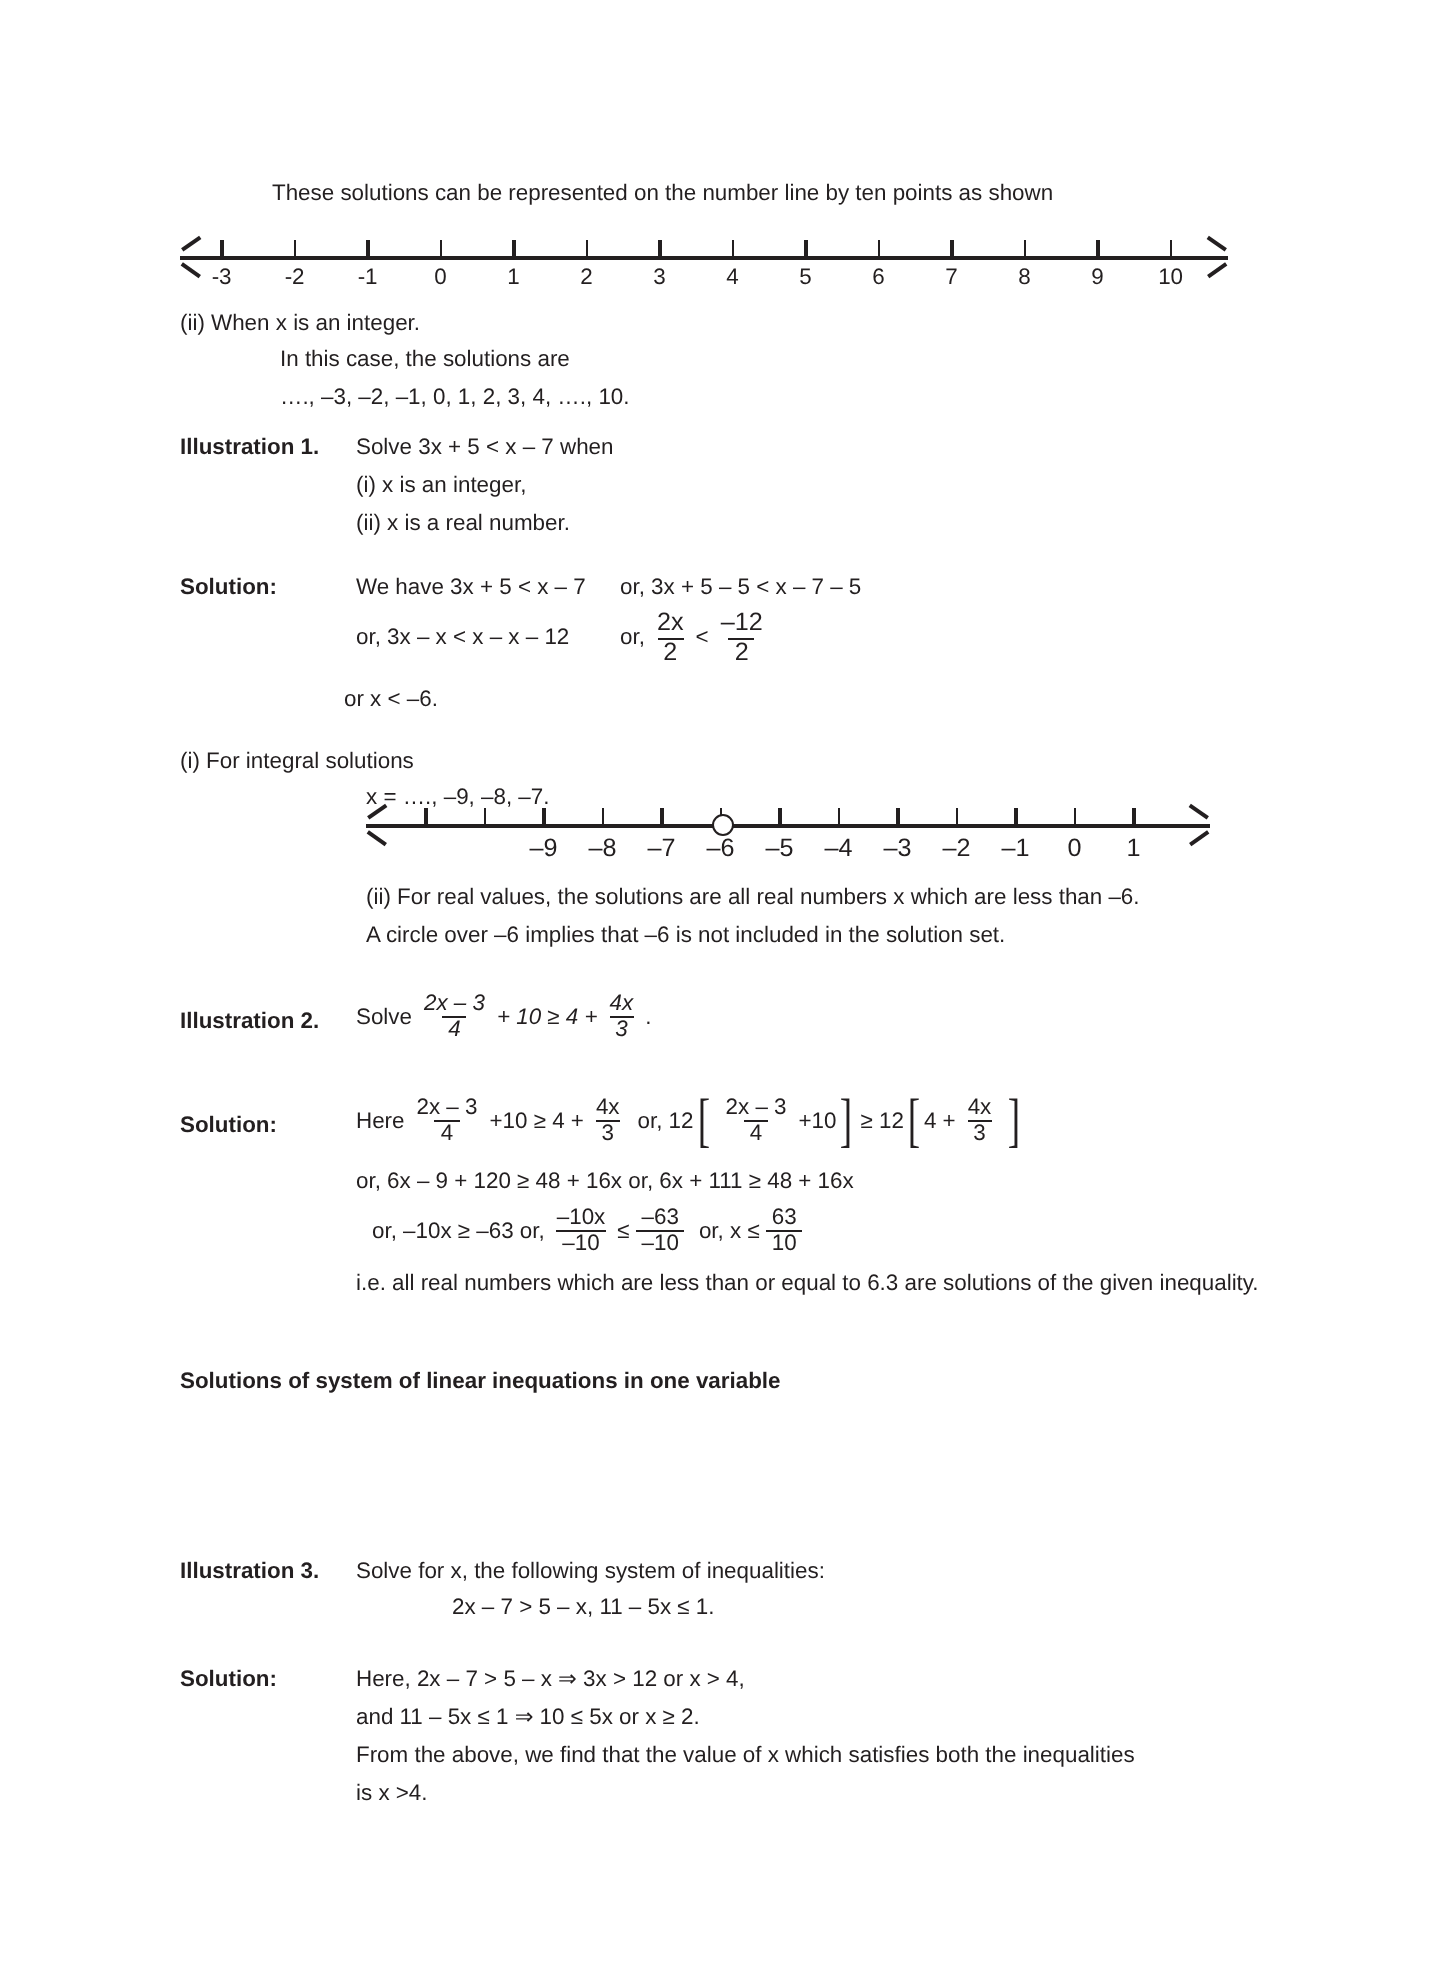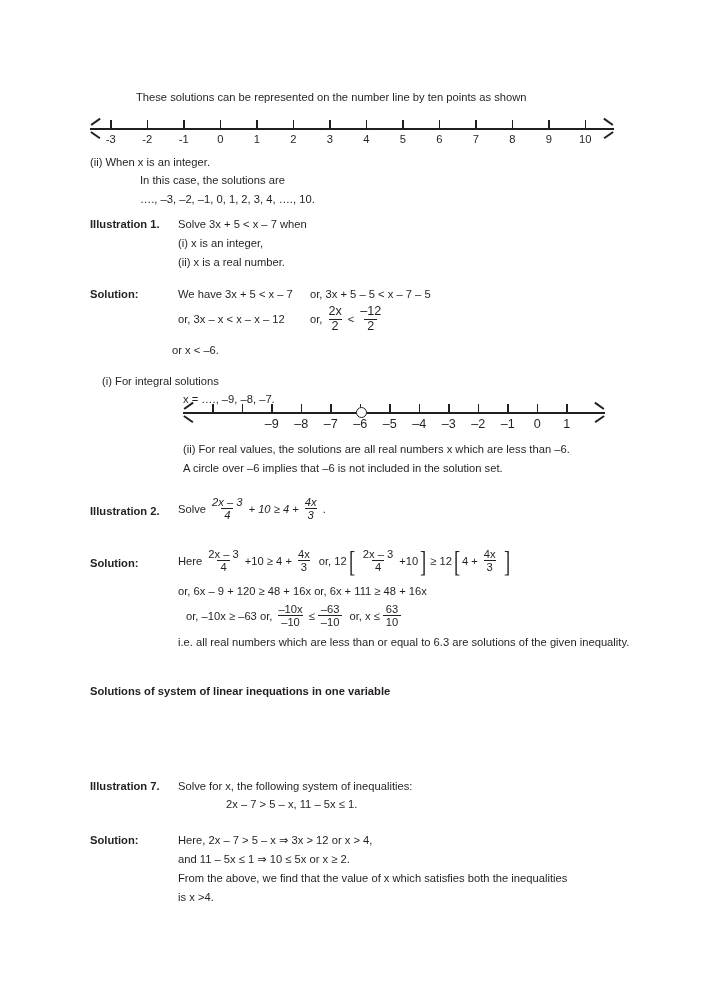--- a/index.html
+++ b/index.html
@@ -114,21 +114,21 @@
       <span>&lt;</span>
       <span class="frac fbig">
         <span class="num">–12</span>
         <span class="den">2</span>
       </span>
     </span>
   </div>
 
   <div class="t" style="left:160px; top:343px;margin-left:12px;">or x &lt; –6.</div>
 
-  <div class="t" style="left:90px; top:374px;margin-left:12px;">(i) For integral solutions</div>
+  <div class="t" style="left:90px; top:374px;">(i) For integral solutions</div>
   <div class="t" style="left:183px; top:392px;">x = …., –9, –8, –7.</div>
 
   <div class="numline" id="nl2" style="left:183px; top:412px; width:422px;">
       <div class="nl-axis" style="left: 0px; width: 422px;"></div>
       <div class="arrow-l" style="left: 0px;"></div>
       <div class="arrow-r" style="left: 406px;"></div>
       <div class="tick" style="left: 29px;"></div>
       <div class="tick" style="left: 58.5px;"></div>
       <div class="tick" style="left: 88px;"></div>
       <div class="nl-lab big" style="left: 88.8px;">–9</div>
@@ -227,21 +227,21 @@
         <span class="num">63</span>
         <span class="den">10</span>
       </span>
     </span>
   </div>
 
   <div class="para" style="left:178px; top:632px; width:452px;">i.e. all real numbers which are less than or equal to 6.3 are solutions of the given inequality.</div>
 
   <div class="t bold" style="left:90px; top:684px;">Solutions of system of linear inequations in one variable</div>
 
-  <div class="t bold" style="left:90px; top:779px;">Illustration 7.</div>
+  <div class="t bold" style="left:90px; top:779px;">Illustration 3.</div>
   <div class="t" style="left:178px; top:779px;">Solve for x, the following system of inequalities:</div>
   <div class="t" style="left:226px; top:797px;">2x – 7 &gt; 5 – x,     11 – 5x ≤ 1.</div>
 
   <div class="t bold" style="left:90px; top:833px;">Solution:</div>
   <div class="t" style="left:178px; top:833px;">Here, 2x – 7 &gt; 5 – x ⇒ 3x &gt; 12 or x &gt; 4,</div>
   <div class="t" style="left:178px; top:852px;">and 11 – 5x  ≤ 1 ⇒ 10 ≤ 5x or x ≥ 2.</div>
   <div class="t" style="left:178px; top:871px;">From the above, we find that the value of x which satisfies both the inequalities</div>
   <div class="t" style="left:178px; top:890px;">is x &gt;4.</div>
 
 </div>

